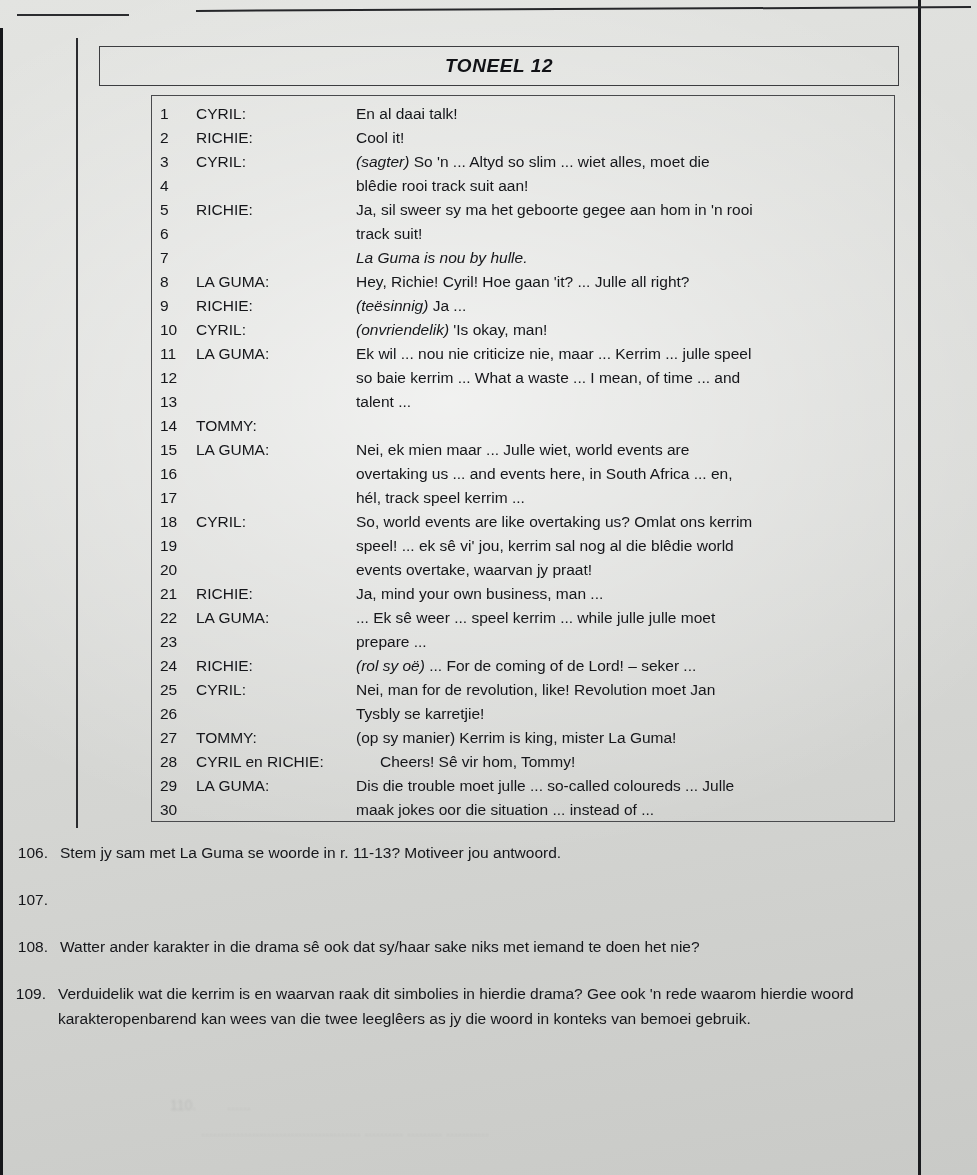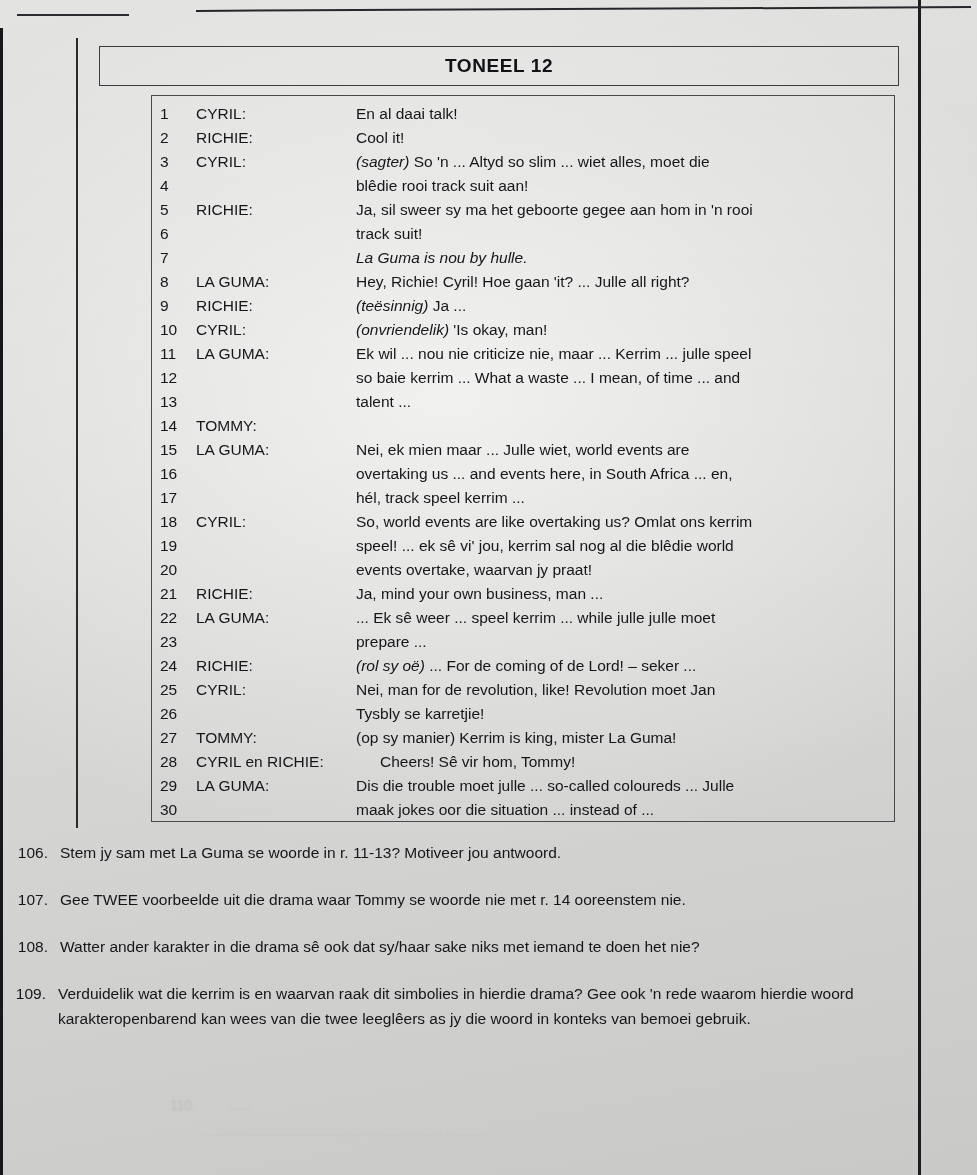--- a/index.html
+++ b/index.html
@@ -56,20 +56,21 @@
     transform: rotate(-0.28deg);
   }
 
   
   .heading-box {
     position: absolute;
     left: 99px; top: 46px;
     width: 800px; height: 40px;
     border: 1px solid #3c3d40;
     box-sizing: border-box;
+    font-style: italic;
   }
   .heading-title {
     position: absolute;
     left: 0; top: 0;
     width: 100%; height: 100%;
     display: flex;
     align-items: center;
     justify-content: center;
     font-size: 19px;
     font-weight: bold;
@@ -335,21 +336,20 @@
       </div>
   </div>
 
   <div class="questions" id="questions-list">
       <div class="q" id="q106">
         <div class="q-num">106.</div>
         <div class="q-body">Stem jy sam met La Guma se woorde in r. 11-13?  Motiveer jou antwoord.</div>
       </div>
       <div class="q" id="q107">
         <div class="q-num">107.</div>
-        <div class="q-body">Gee TWEE voorbeelde uit die drama waar Tommy se woorde nie met r. 14 ooreenstem nie.</div>
       </div>
       <div class="q" id="q108">
         <div class="q-num">108.</div>
         <div class="q-body">Watter ander karakter in die drama sê ook dat sy/haar sake niks met iemand te doen het nie?</div>
       </div>
       <div class="q" id="q109">
         <div class="q-num">109.</div>
         <div class="q-body">Verduidelik wat die kerrim is en waarvan raak dit simbolies in hierdie drama? Gee ook 'n rede waarom hierdie woord karakteropenbarend kan wees van die twee leeglêers as jy die woord in konteks van bemoei gebruik.</div>
       </div>
     </div>

